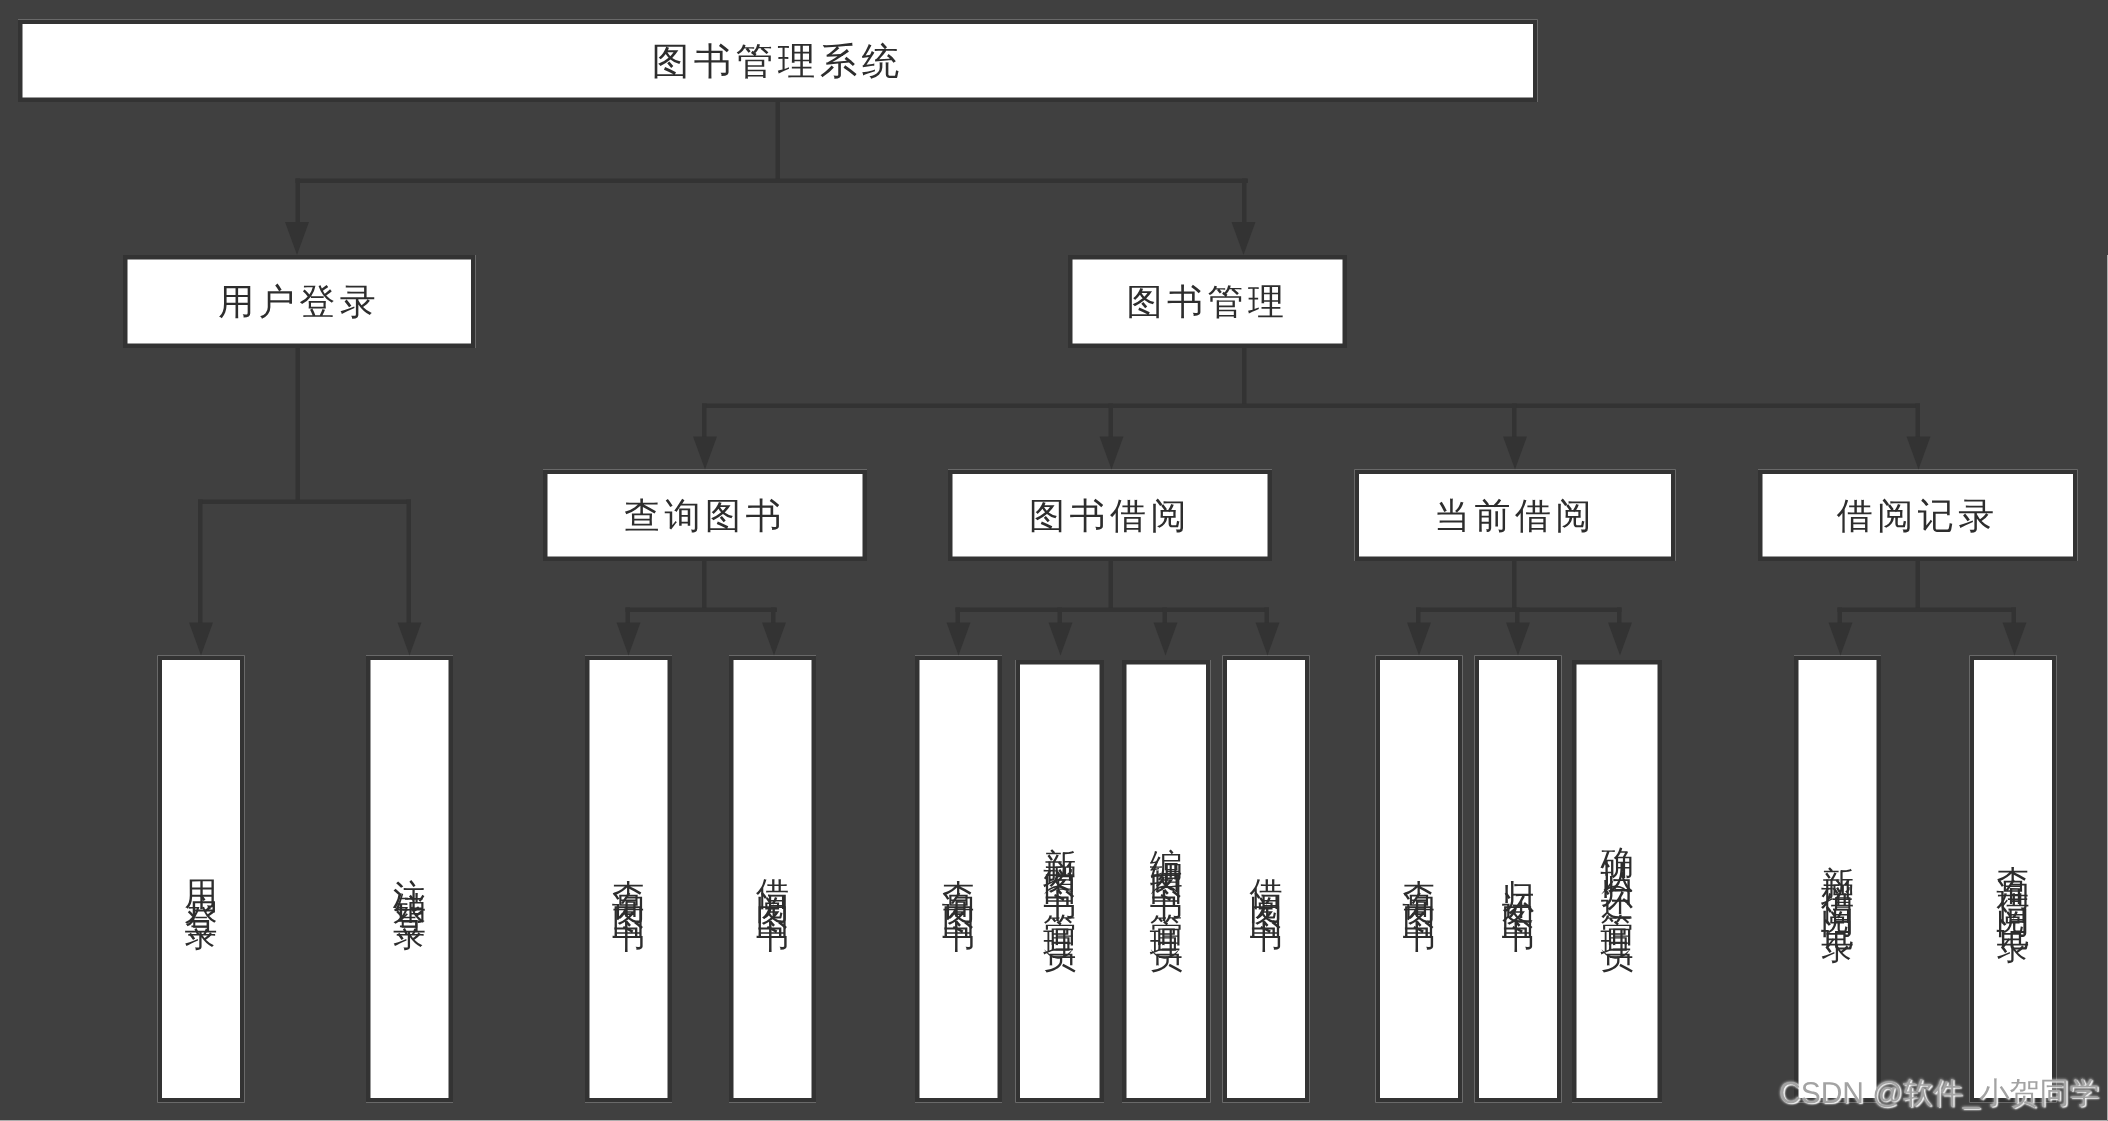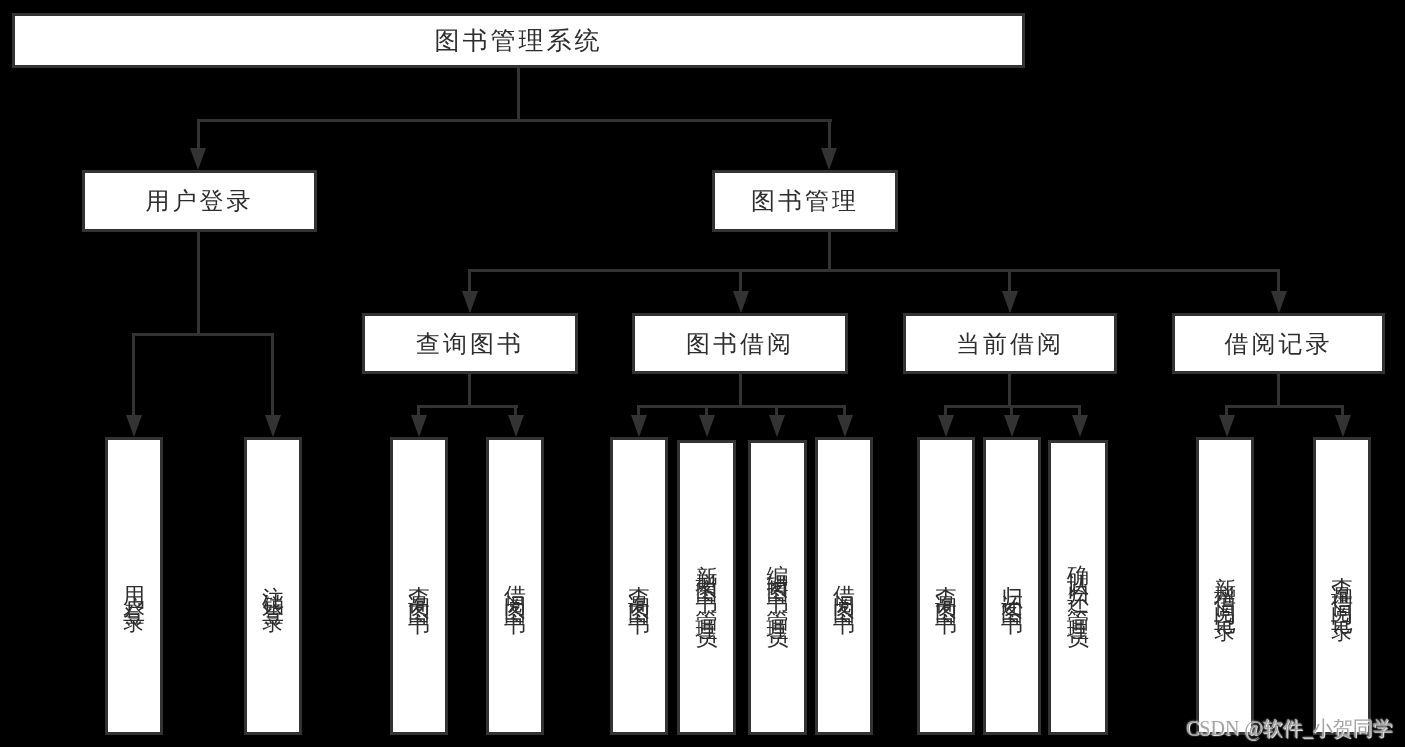--- a/index.html
+++ b/index.html
@@ -1,21 +1,21 @@
 <!DOCTYPE html>
 <html><head>
 <meta charset="utf-8">
 <style>
   html, body { margin: 0; padding: 0; background: #ffffff; }
   #canvas {
     position: relative;
     width: 1405px;
     height: 747px;
-    background: #000000;
-    font-family: Liberation Serif, serif;
+    background: #404040;
+    font-family: Liberation Sans, sans-serif;
     overflow: hidden;
   }
   .box {
     position: absolute;
     box-sizing: border-box;
     border: 3px solid #333333;
     background: #ffffff;
     display: flex;
     align-items: center;
     justify-content: center;

